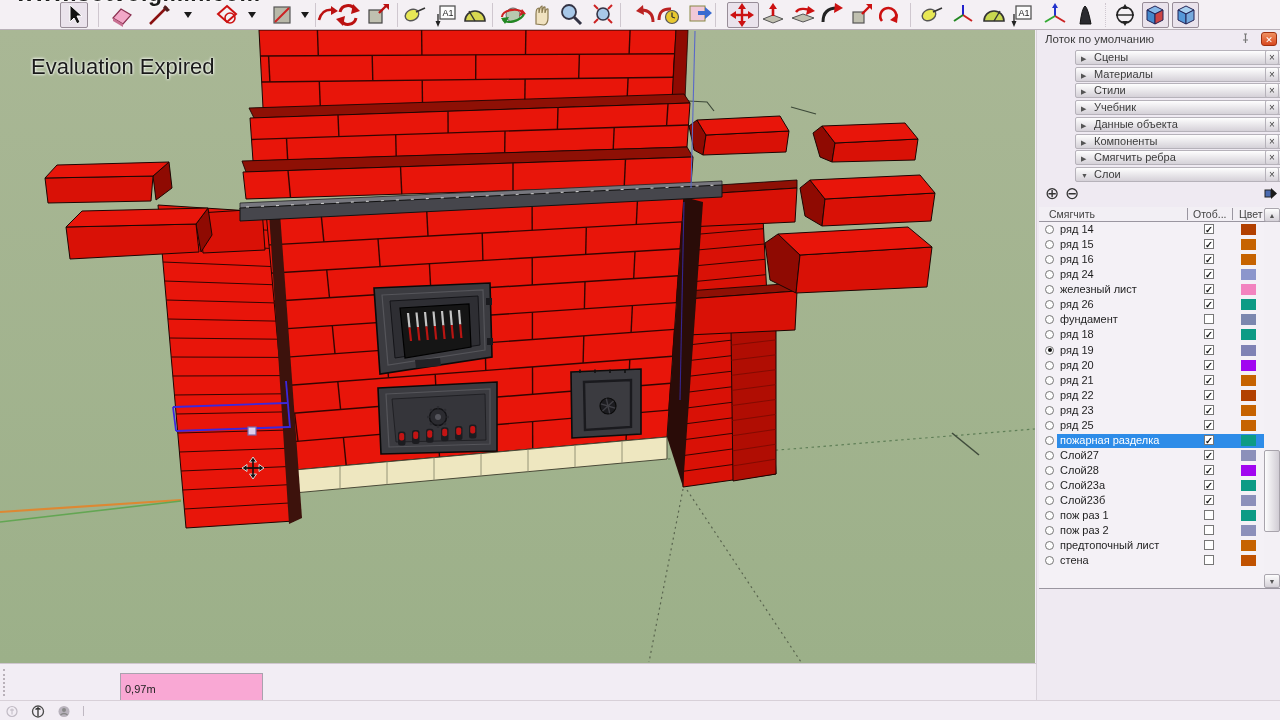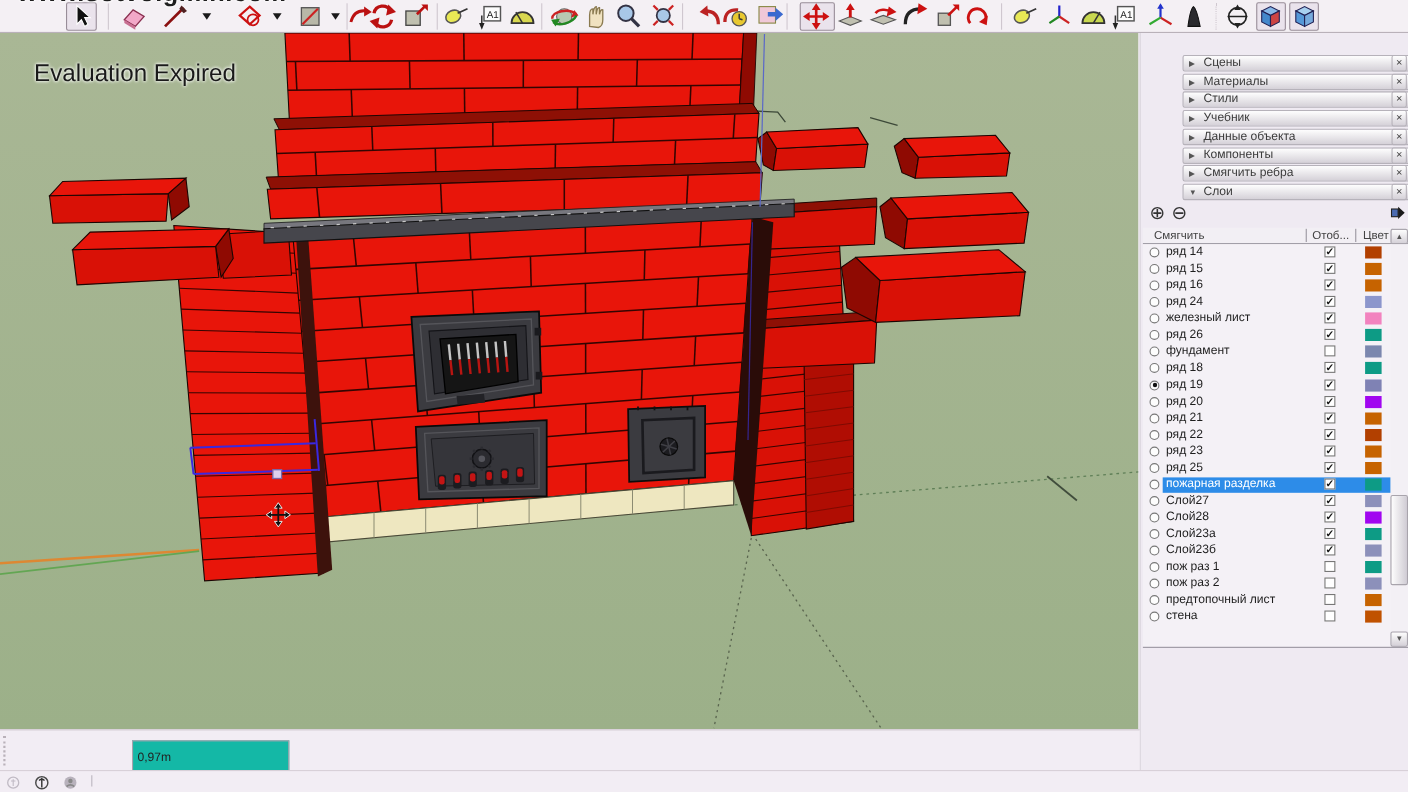--- a/index.html
+++ b/index.html
@@ -54,21 +54,21 @@
 .sbtrack { position:absolute; left:227px; top:192px; width:16px; height:352px; background:#f3f0f5; }
 .sbthumb { position:absolute; left:227px; top:420px; width:16px; height:82px;
   background:linear-gradient(90deg,#fdfdfd,#d0ccd4); border:1px solid #a8a4ac; border-radius:2px; }
 .listend { position:absolute; left:2px; top:558px; width:242px; border-top:1px solid #9a96a0; }
 #vcb { position:absolute; left:0; top:663px; width:1036px; height:37px; background:#f2edf4;
   border-top:1px solid #cfc7cf; }
 #vcb .grip { position:absolute; left:3px; top:5px; height:27px; border-left:2px dotted #b9b1b9; }
 #vcb .lab { position:absolute; left:14px; top:13px; font-size:11px; color:#3a3a3a;margin-top:28px; }
 #vcb input { position:absolute; left:120px; top:9px; width:143px; height:32px;
   border:1px solid #a9a2ae; font-size:11px; font-family:"Liberation Sans",sans-serif;
-  color:#222; padding-left:4px; background:#14b8a6; }
+  color:#222; padding-left:4px; background:#f9a8d4; }
 #status { position:absolute; left:0; top:700px; width:1280px; height:20px; background:#f2edf4;
   border-top:1px solid #d8d0d8; font-size:11px; color:#4b4148; }
 #status .txt { position:absolute; left:91px; top:4px; }
 #status .sep { position:absolute; left:82px; top:3px; color:#b8b2bc; }
 </style></head><body>
 <div id="toolbar">
     <div class="press" style="left:60px;width:28px"></div>
 <div class="press" style="left:727px;width:32px"></div>
 <div class="press" style="left:1142px;width:27px"></div>
 <div class="press" style="left:1172px;width:27px"></div>
@@ -503,20 +503,23 @@
 <g transform="translate(253,468)" fill="#111" stroke="#e9e9e9" stroke-width="0.9">
 <polygon points="0,-11 -3.5,-6 3.5,-6"></polygon>
       <polygon points="0,11 -3.5,6 3.5,6"></polygon>
 <polygon points="-11,0 -6,-3.5 -6,3.5"></polygon>
       <polygon points="11,0 6,-3.5 6,3.5"></polygon>
 <line x1="0" y1="-7" x2="0" y2="7" stroke="#111" stroke-width="1.6"></line>
 <line x1="-7" y1="0" x2="7" y2="0" stroke="#111" stroke-width="1.6"></line>
     </g>
   </svg>
 <div id="tray">
+    <div class="traytitle">Лоток по умолчанию<svg style="position:absolute;right:30px;top:3px" width="11" height="11" viewBox="0 0 11 11">
+        <path d="M5.5 1 L5.5 7 M3 7 L8 7 M4 1 L7 1 M5.5 7 L5.5 10" stroke="#777" stroke-width="1.2" fill="none"></path>
+      </svg><div class="trayclose">✕</div></div>
 <div class="sec" style="top:20px"><span class="arr">▶</span>Сцены</div>
     <div class="secx" style="top:20px">×</div>
 <div class="sec" style="top:37px"><span class="arr">▶</span>Материалы</div>
     <div class="secx" style="top:37px">×</div>
 <div class="sec" style="top:53px"><span class="arr">▶</span>Стили</div>
     <div class="secx" style="top:53px">×</div>
 <div class="sec" style="top:70px"><span class="arr">▶</span>Учебник</div>
     <div class="secx" style="top:70px">×</div>
 <div class="sec" style="top:87px"><span class="arr">▶</span>Данные объекта</div>
     <div class="secx" style="top:87px">×</div>

